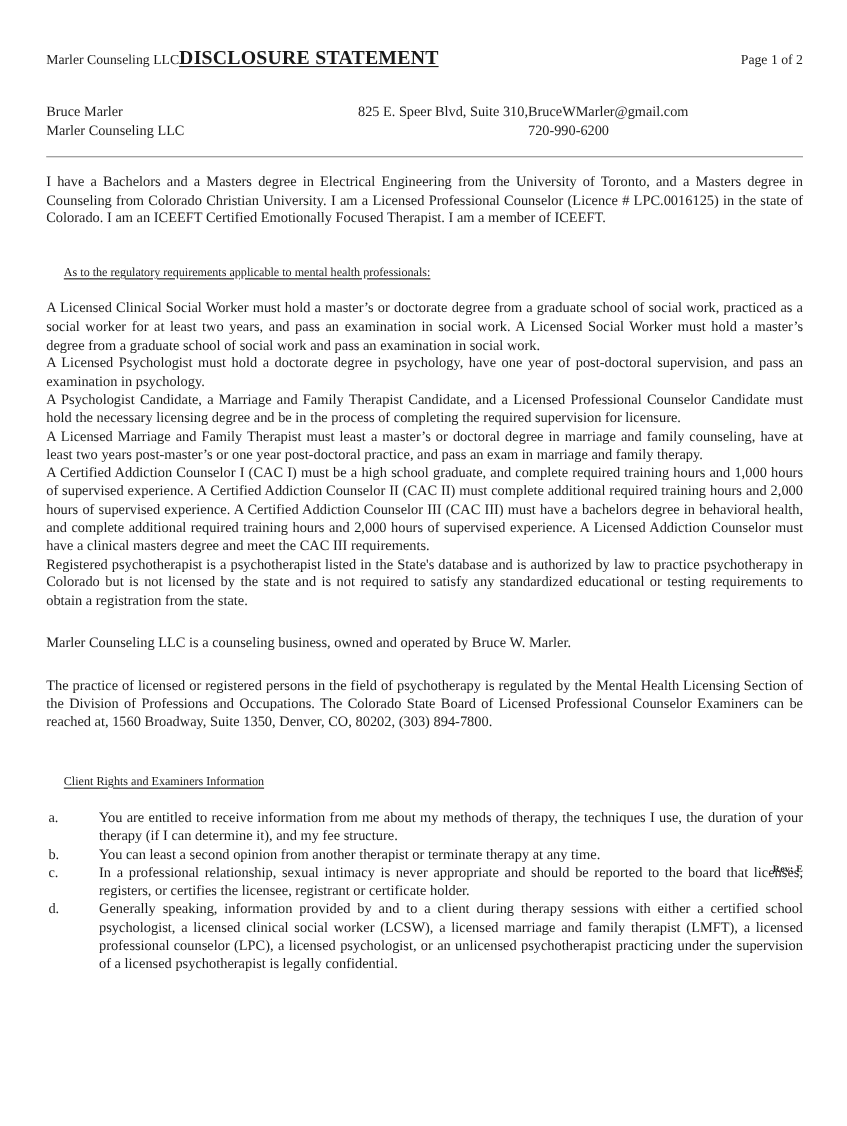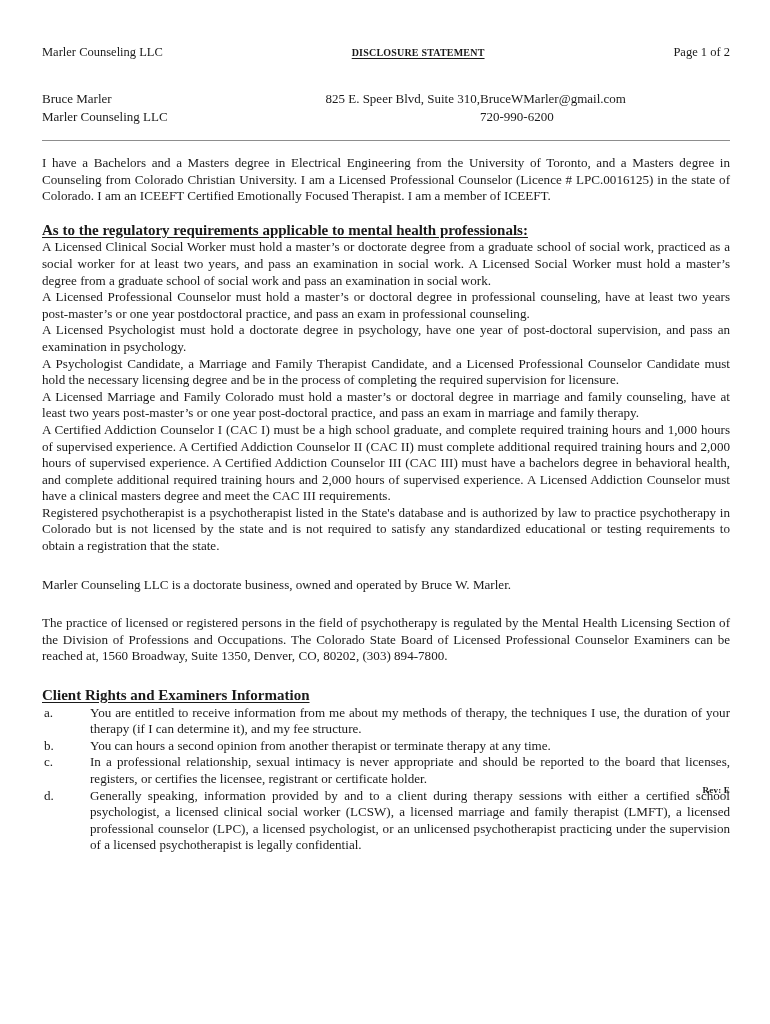--- a/index.html
+++ b/index.html
@@ -31,24 +31,24 @@
     display: flex;
     align-items: baseline;
     justify-content: space-between;
     font-size: 12.5px;
     line-height: 15px;
   }
   .running-head .rh-left { flex: 0 0 auto; }
   .running-head .rh-right { flex: 0 0 auto; }
   .doc-title {
     flex: 1 1 auto;
-    text-align: center;
+    text-align: left;
     font-family: "Liberation Serif", "DejaVu Serif", serif;
     font-weight: bold;
-    font-size: 10px;
+    font-size: 18px;
     letter-spacing: 0.2px;
     text-decoration: underline;
     text-underline-offset: 2px;
   }
 
   
   .contact-block {
     margin-top: 30px;
     display: flex;
     font-size: 13px;
@@ -75,24 +75,24 @@
     line-height: 16.6px;
   }
   .para {
     margin: 0;
     text-align: justify;
     text-justify: inter-word;
   }
   .para + .para { margin-top: 0; }
 
   .section-heading {
-    margin: 0;
-    font-size: 15px;
+    margin: 16px;
+    font-size: 11px;
     line-height: 16.6px;
-    font-weight: bold;
+    font-weight: normal;
     text-decoration: underline;
     text-underline-offset: 2px;
     display: inline-block;
   }
   .heading-row { margin: 0; }
 
   .block-gap-lg { height: 22px; }
   .block-gap-md { height: 17px; }
 
   
@@ -160,49 +160,48 @@
 
     <p class="para">I have a Bachelors and a Masters degree in Electrical Engineering from the University of Toronto, and a Masters degree in Counseling from Colorado Christian University. I am a Licensed Professional Counselor (Licence # LPC.0016125) in the state of Colorado. I am an ICEEFT Certified Emotionally Focused Therapist. I am a member of ICEEFT.</p>
 
     <div class="block-gap-md"></div>
 
     <div class="heading-row">
       <span class="section-heading">As to the regulatory requirements applicable to mental health professionals:</span>
     </div>
 
     <p class="para">A Licensed Clinical Social Worker must hold a master’s or doctorate degree from a graduate school of social work, practiced as a social worker for at least two years, and pass an examination in social work. A Licensed Social Worker must hold a master’s degree from a graduate school of social work and pass an examination in social work.</p>
-    <p class="para">A Licensed Professional Counselor must hold a master’s or doctoral degree in professional counseling, have at least two years post-master’s or one year postdoctoral practice, and pass an exam in professional counseling.</p>
     <p class="para">A Licensed Psychologist must hold a doctorate degree in psychology, have one year of post-doctoral supervision, and pass an examination in psychology.</p>
     <p class="para">A Psychologist Candidate, a Marriage and Family Therapist Candidate, and a Licensed Professional Counselor Candidate must hold the necessary licensing degree and be in the process of completing the required supervision for licensure.</p>
-    <p class="para">A Licensed Marriage and Family Colorado must hold a master’s or doctoral degree in marriage and family counseling, have at least two years post-master’s or one year post-doctoral practice, and pass an exam in marriage and family therapy.</p>
+    <p class="para">A Licensed Marriage and Family Therapist must least a master’s or doctoral degree in marriage and family counseling, have at least two years post-master’s or one year post-doctoral practice, and pass an exam in marriage and family therapy.</p>
     <p class="para">A Certified Addiction Counselor I (CAC I) must be a high school graduate, and complete required training hours and 1,000 hours of supervised experience. A Certified Addiction Counselor II (CAC II) must complete additional required training hours and 2,000 hours of supervised experience. A Certified Addiction Counselor III (CAC III) must have a bachelors degree in behavioral health, and complete additional required training hours and 2,000 hours of supervised experience. A Licensed Addiction Counselor must have a clinical masters degree and meet the CAC III requirements.</p>
-    <p class="para">Registered psychotherapist is a psychotherapist listed in the State's database and is authorized by law to practice psychotherapy in Colorado but is not licensed by the state and is not required to satisfy any standardized educational or testing requirements to obtain a registration that the state.</p>
+    <p class="para">Registered psychotherapist is a psychotherapist listed in the State's database and is authorized by law to practice psychotherapy in Colorado but is not licensed by the state and is not required to satisfy any standardized educational or testing requirements to obtain a registration from the state.</p>
 
     <div class="block-gap-lg"></div>
 
-    <p class="para">Marler Counseling LLC is a doctorate business, owned and operated by Bruce W. Marler.</p>
+    <p class="para">Marler Counseling LLC is a counseling business, owned and operated by Bruce W. Marler.</p>
 
     <div class="block-gap-lg"></div>
 
     <p class="para">The practice of licensed or registered persons in the field of psychotherapy is regulated by the Mental Health Licensing Section of the Division of Professions and Occupations. The Colorado State Board of Licensed Professional Counselor Examiners can be reached at, 1560 Broadway, Suite 1350, Denver, CO, 80202, (303) 894-7800.</p>
 
     <div class="block-gap-lg"></div>
 
     <div class="heading-row">
       <span class="section-heading">Client Rights and Examiners Information</span>
     </div>
 
     <ol class="lettered-list">
       <li>
         <span class="marker">a.</span>
         <span>You are entitled to receive information from me about my methods of therapy, the techniques I use, the duration of your therapy (if I can determine it), and my fee structure.</span>
       </li>
       <li>
         <span class="marker">b.</span>
-        <span>You can hours a second opinion from another therapist or terminate therapy at any time.</span>
+        <span>You can least a second opinion from another therapist or terminate therapy at any time.</span>
       </li>
       <li>
         <span class="marker">c.</span>
         <span>In a professional relationship, sexual intimacy is never appropriate and should be reported to the board that licenses, registers, or certifies the licensee, registrant or certificate holder.</span>
       </li>
       <li>
         <span class="marker">d.</span>
         <span>Generally speaking, information provided by and to a client during therapy sessions with either a certified school psychologist, a licensed clinical social worker (LCSW), a licensed marriage and family therapist (LMFT), a licensed professional counselor (LPC), a licensed psychologist, or an unlicensed psychotherapist practicing under the supervision of a licensed psychotherapist is legally confidential.</span>
       </li>
     </ol>

